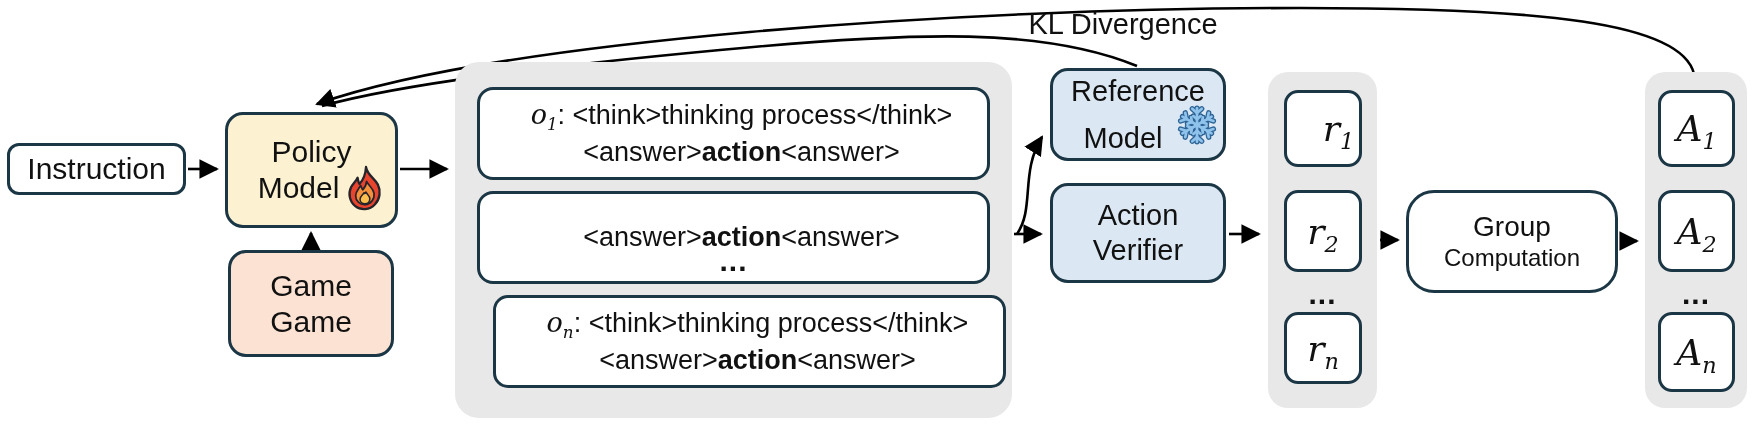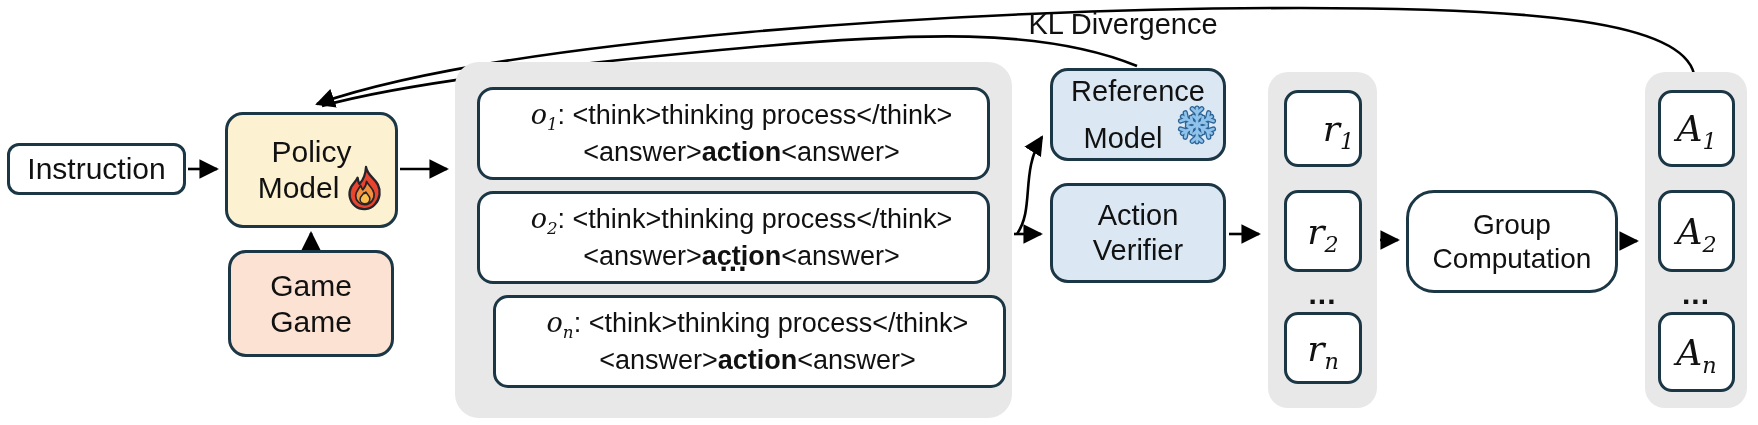--- a/index.html
+++ b/index.html
@@ -97,23 +97,20 @@
   <div>
     <span class="math"><i>o</i><sub>1</sub></span><span>: &lt;think&gt;thinking process&lt;/think&gt;</span>
   </div>
   <div>
     <span>&lt;answer&gt;</span><b>action</b><span>&lt;answer&gt;</span>
   </div>
 </div>
 
 <div class="obox" style="left:477px;top:191px;width:513px;height:93px;">
   <div>
-    <span class="math"><i>o</i><sub>2</sub></span><span>: &lt;think&gt;thinking process&lt;/think&gt;</span>
-  </div>
-  <div>
     <span>&lt;answer&gt;</span><b>action</b><span>&lt;answer&gt;</span>
   </div>
 </div>
 
 <div class="dots" style="left:455px;top:246px;width:557px;">...</div>
 
 <div class="obox" style="left:493px;top:295px;width:513px;height:93px;border-radius:15px;">
   <div>
     <span class="math"><i>o</i><sub>n</sub></span><span>: &lt;think&gt;thinking process&lt;/think&gt;</span>
   </div>
@@ -169,21 +166,21 @@
 <div class="mbox" style="left:1284px;top:190px;width:78px;height:82px;">
   <span class="math"><i>r</i><sub>2</sub></span>
 </div>
 <div class="dots" style="left:1268px;top:279px;width:109px;">...</div>
 <div class="mbox" style="left:1284px;top:312px;width:78px;height:72px;text-align:right;">
   <span class="math"><i>r</i><sub>n</sub></span>
 </div>
 
 <div class="node" style="left:1406px;top:190px;width:212px;height:103px;border-radius:28px;">
   <span style="font-size:28px;">Group</span>
-  <span style="font-size:28px;">Computation</span>
+  <span style="font-size:24px;">Computation</span>
 </div>
 
 <div class="container" style="left:1645px;top:72px;width:102px;height:336px;border-radius:20px;"></div>
 
 <div class="mbox" style="left:1658px;top:90px;width:77px;height:77px;">
   <span class="math"><i>A</i><sub>1</sub></span>
 </div>
 <div class="mbox" style="left:1658px;top:190px;width:77px;height:82px;">
   <span class="math"><i>A</i><sub>2</sub></span>
 </div>

